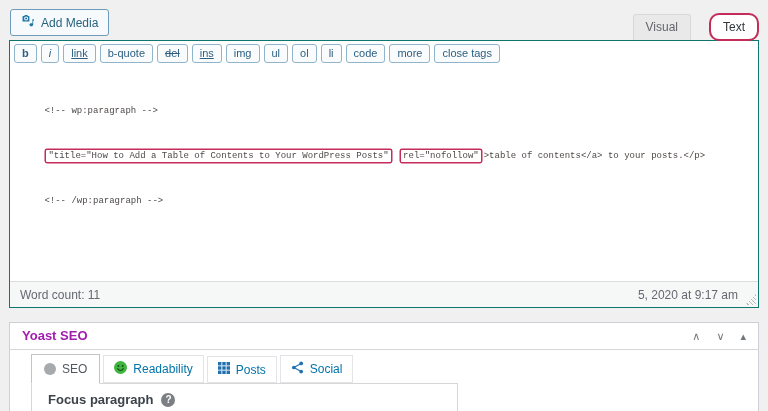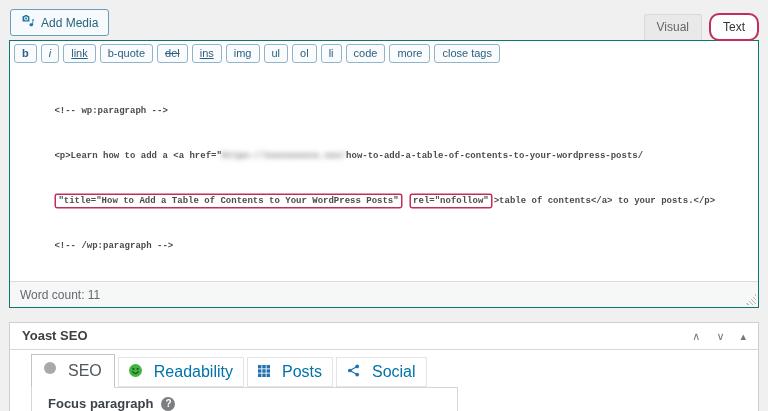--- a/index.html
+++ b/index.html
@@ -19,42 +19,42 @@
     padding: 4px 10px; font-size: 12px;
     background: #f7fafc; color: #27627f;
     border: 1px solid #6c9cba; border-radius: 3px;
     cursor: pointer;
   }
   .mode-tabs { position: absolute; right: 1px; bottom: 0; display: flex; }
   .mode-tab {
     font-size: 12px; padding: 5px 12px 6px;
     border-radius: 3px 3px 0 0; cursor: pointer; border: 1px solid transparent;
   }
-  .mode-tab.inactive { background: #e9e9e9; border-color: #d8d8d8; border-bottom: none; color: #64666a; margin-right: 8px; }
+  .mode-tab.inactive { background: #e9e9e9; border-color: #d8d8d8; border-bottom: none; color: #64666a; margin-right: 19px; }
   .mode-tab.active { background: #fff; border-color: #d0d0d0; border-bottom: none; color: #32373c; border-radius: 9px; }
   .mode-tab.annotated { outline: 2px solid #c42d5a; outline-offset: -1px; }
 
   
   .editor-wrap { margin: 0 9px; background: #fff; border: 1px solid #0f766e; }
   .qt-toolbar { padding: 2px 2px 1px 2px; background: #fff; }
   .qt-btn {
     display: inline-block; margin: 1px 2px; padding: 2px 7px 3px;
     font-size: 11px; font-family: "Liberation Sans", sans-serif;
     background: #f9fbfc; color: #2d5f80;
     border: 1px solid #8fb4cb; border-radius: 3px; cursor: pointer;
   }
   .qt-btn.bold { font-weight: bold; }
   .qt-btn.italic { font-style: italic; }
   .qt-btn.underline { text-decoration: underline; }
   .qt-btn.strike { text-decoration: line-through; }
 
   .code-area {
-    height: 216px; padding: 9px 12px; overflow: hidden; cursor: text;
+    height: 216px; padding: 9px 2px; overflow: hidden; cursor: text;
     font-family: "Liberation Mono", monospace; font-size: 9px; line-height: 15px;
-    color: #4e4a48; background: #fff; font-weight: bold;
+    color: #4e4a48; background: #fff;
   }
   .code-line { white-space: pre; }
   .seg { white-space: pre; }
   .seg.hl {
     box-shadow: 0 0 0 1.5px #c42d5a; border-radius: 1px;
     padding: 1px 2px; margin: 0 3px 0 2px;
   }
   .seg.blur { filter: blur(2.5px); color: #7e7e7e; user-select: none; }
 
   .status-bar {
@@ -70,29 +70,29 @@
     background: repeating-linear-gradient(45deg, rgba(0,0,0,0) 0 2px, #b4bac0 2px 3px);
     cursor: nwse-resize;
   }
 
   
   .yoast-box { margin: 14px 9px 0; background: #fff; border: 1px solid #ccd0d4; height: 120px; }
   .yoast-header {
     display: flex; align-items: center; justify-content: space-between;
     padding: 5px 12px; border-bottom: 1px solid #d5d7da;
   }
-  .yoast-title { font-size: 13px; font-weight: bold; color: #404040; line-height: 16px; }
+  .yoast-title { font-size: 13px; font-weight: bold; color: #a21caf; line-height: 16px; }
   .yoast-controls { display: flex; align-items: center; gap: 16px; color: #72777c; }
   .yoast-controls span { font-size: 11px; cursor: pointer; line-height: 14px; }
 
   .yoast-body { padding: 4px 16px 0 21px; }
   .yoast-tabs { display: flex; align-items: flex-end; position: relative; z-index: 2; }
   .ytab {
-    display: inline-flex; gap: 12px;
-    font-size: 16px; padding: 5px 10px; margin-right: 3px;
+    display: inline-flex; align-items: center; gap: 6px;
+    font-size: 12px; padding: 5px 10px; margin-right: 3px;
     background: #fff; border: 1px solid #e2e4e7; cursor: pointer; color: #0073aa;
   }
   .ytab.active {
     padding: 7px 12px; border: 1px solid #c3c4c7; border-bottom: 1px solid #fff;
     margin-bottom: -1px; color: #50575e; z-index: 3; position: relative;
   }
   .yoast-panel {
     width: 427px; height: 80px; padding: 8px 16px;
     border: 1px solid #d6d6d6; background: #fff; position: relative; z-index: 1;
   }
@@ -129,31 +129,31 @@
     
   <button class="qt-btn bold">b</button><button class="qt-btn italic">i</button><button class="qt-btn underline">link</button><button class="qt-btn plain">b-quote</button><button class="qt-btn strike">del</button><button class="qt-btn underline">ins</button><button class="qt-btn plain">img</button><button class="qt-btn plain">ul</button><button class="qt-btn plain">ol</button><button class="qt-btn plain">li</button><button class="qt-btn plain">code</button><button class="qt-btn plain">more</button><button class="qt-btn plain">close tags</button></div>
 
   <div class="code-area">
 
   <div class="code-line">
         
       <span class="seg plain">&lt;!-- wp:paragraph --&gt;</span></div>
       <div class="code-line">
         
-      <span class="seg plain">&lt;p&gt;Learn how to add a &lt;a href="</span><span class="seg blur">https://xxxxxxxxxx.xxx/</span><span class="seg plain">how-to-add-a-table-of-contents-to-your-wordpress-posts/</span></div>
-      <div class="code-line">
-        
       <span class="seg hl">"title="How to Add a Table of Contents to Your WordPress Posts"</span><span class="seg plain"> </span><span class="seg hl">rel="nofollow"</span><span class="seg plain">&gt;table of contents&lt;/a&gt; to your posts.&lt;/p&gt;</span></div>
       <div class="code-line">
         
       <span class="seg plain">&lt;!-- /wp:paragraph --&gt;</span></div>
     </div>
 
   <div class="status-bar">
     <span>Word count: 11</span>
+    <span class="status-right">
+      <span>5, 2020 at 9:17 am</span>
+    </span>
     <span class="resize-grip"></span>
   </div>
 </div>
 
 <div class="yoast-box">
   <div class="yoast-header">
     <span class="yoast-title">Yoast SEO</span>
     <span class="yoast-controls">
       <span>∧</span>
       <span>∨</span>

